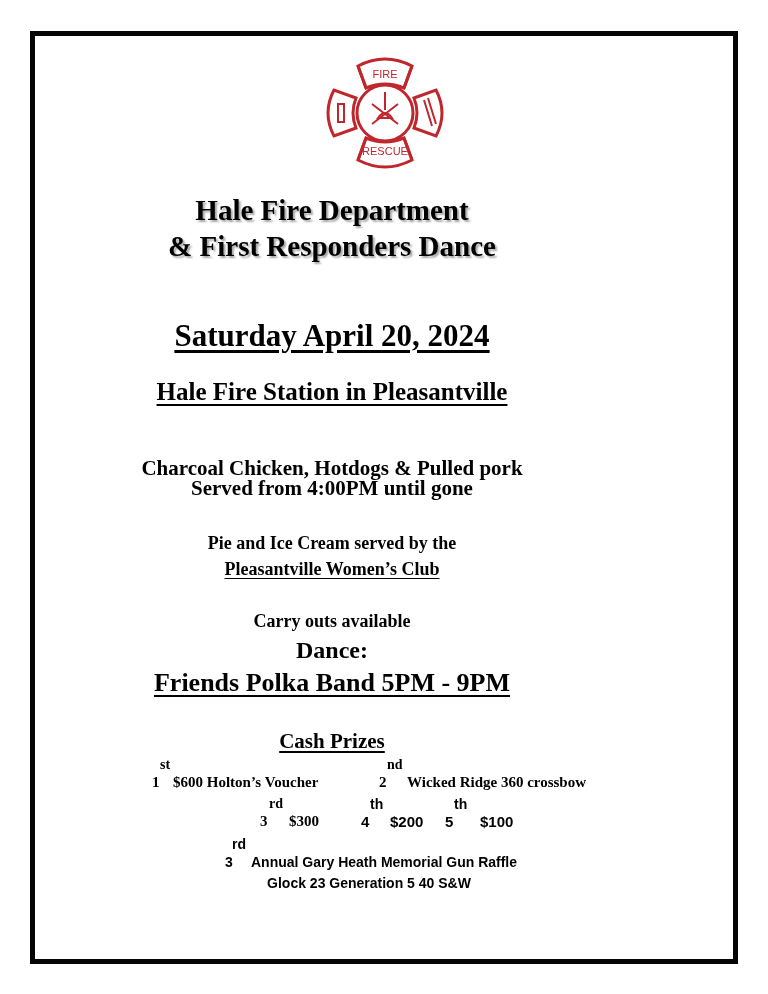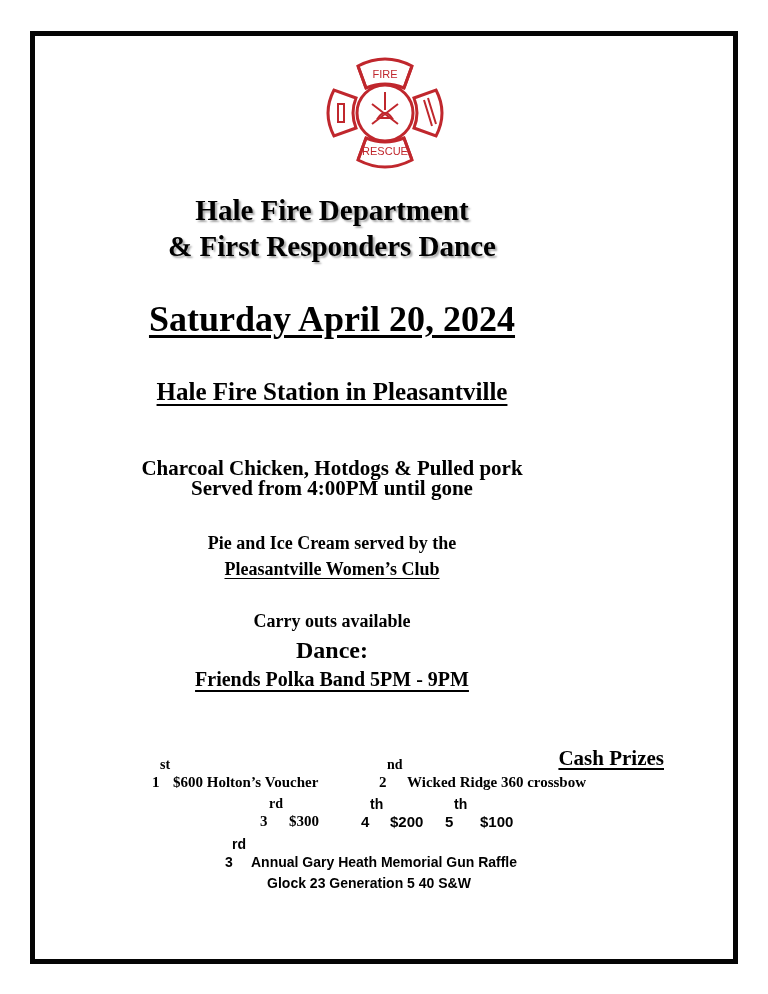--- a/index.html
+++ b/index.html
@@ -6,28 +6,28 @@
   body { width: 768px; height: 994px; position: relative; overflow: hidden; }
   .frame {
     position: absolute; left: 30px; top: 31px; width: 698px; height: 923px;
     border: 5px solid #050505; box-sizing: content-box;
   }
   .ser { font-family: "Liberation Serif", "DejaVu Serif", serif; font-weight: bold; color: #000; }
   .sans { font-family: "Liberation Sans", "DejaVu Sans", sans-serif; font-weight: bold; color: #000000; }
   .abs { position: absolute; left: 0; width: 664px; text-align: center; white-space: nowrap; }
   .logo { position: absolute; left: 320px; top: 52px; width: 130px; height: 122px; }
   .title { font-size: 29px; line-height: 34px; text-shadow: 2px 2px 2px rgba(0,0,0,0.35); }
-  .date { font-size: 36px; text-decoration: underline; text-decoration-thickness: 3px; text-underline-offset: 4px; }
+  .date { font-size: 31px; text-decoration: underline; text-decoration-thickness: 3px; text-underline-offset: 4px; margin-top: 20px; }
   .station { font-size: 25px; text-decoration: underline; text-decoration-thickness: 2px; text-underline-offset: 4px; }
   .food { font-size: 21px; line-height: 27px; }
   .pie { font-size: 18px; line-height: 26px; }
   .u { text-decoration: underline; text-underline-offset: 3px; }
   .carry { font-size: 18px; }
   .dance { font-size: 24px; }
-  .band { font-size: 20px; text-decoration: underline; text-decoration-thickness: 2px; text-underline-offset: 4px; }
+  .band { font-size: 26px; text-decoration: underline; text-decoration-thickness: 2px; text-underline-offset: 4px; }
   .cash { font-size: 21px; text-decoration: underline; text-decoration-thickness: 2px; text-underline-offset: 3px; }
   .sup { font-size: 14px; }
   .prize { font-size: 15px; }
   .raffle { font-size: 14px; }
   .pos { position: absolute; white-space: nowrap; }
 </style>
 </head>
 <body>
 
 <div class="frame"></div>
@@ -62,21 +62,21 @@
 <div class="abs ser food" style="top:455px;">Charcoal Chicken, Hotdogs &amp; Pulled pork</div>
 <div class="abs ser food" style="top:475px;">Served from 4:00PM until gone</div>
 
 <div class="abs ser pie" style="top:530px;">Pie and Ice Cream served by the</div>
 <div class="abs ser pie u" style="top:556px;">Pleasantville Women’s Club</div>
 
 <div class="abs ser carry" style="top:611px;">Carry outs available</div>
 <div class="abs ser dance" style="top:637px;">Dance:</div>
 <div class="abs ser band" style="top:668px;">Friends Polka Band 5PM - 9PM</div>
 
-<div class="abs ser cash" style="top:746px;text-align:right;">Cash Prizes</div>
+<div class="abs ser cash" style="top:729px;">Cash Prizes</div>
 
 <div class="pos ser sup" style="left:160px; top:757px;">st</div>
 <div class="pos ser prize" style="left:152px; top:774px;">1</div>
 <div class="pos ser prize" style="left:173px; top:774px;text-align:center;">$600 Holton’s Voucher</div>
 <div class="pos ser sup" style="left:387px; top:757px;">nd</div>
 <div class="pos ser prize" style="left:379px; top:774px;">2</div>
 <div class="pos ser prize" style="left:407px; top:774px;">Wicked Ridge 360 crossbow</div>
 
 <div class="pos ser sup" style="left:269px; top:796px;">rd</div>
 <div class="pos ser prize" style="left:260px; top:813px;">3</div>

